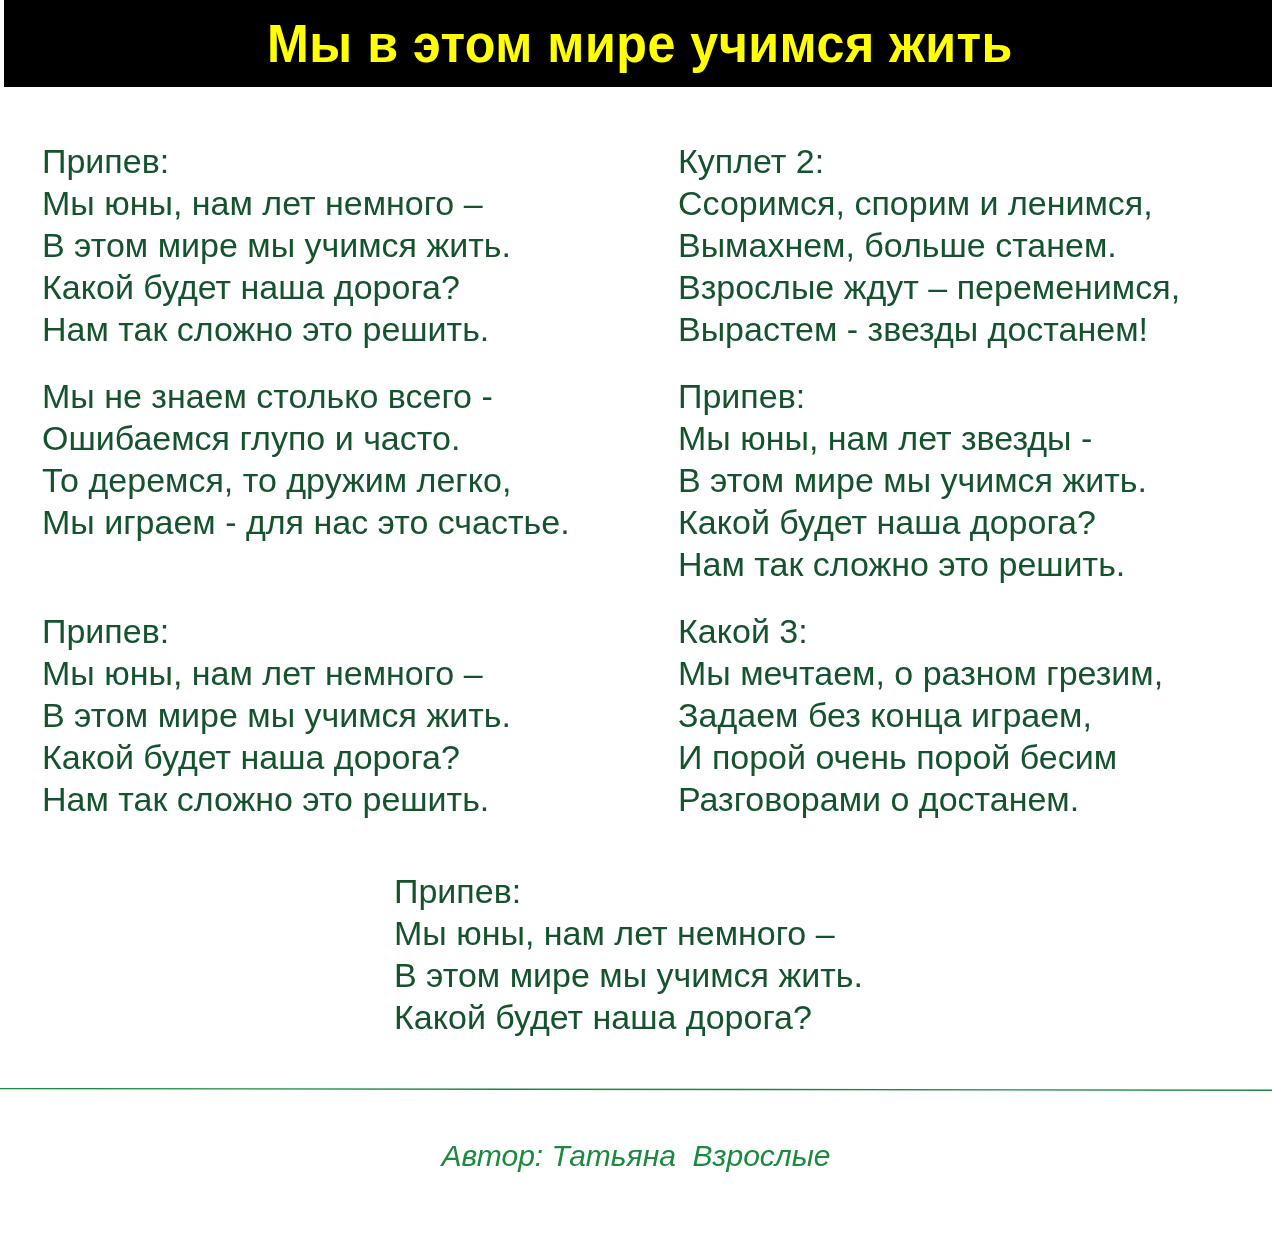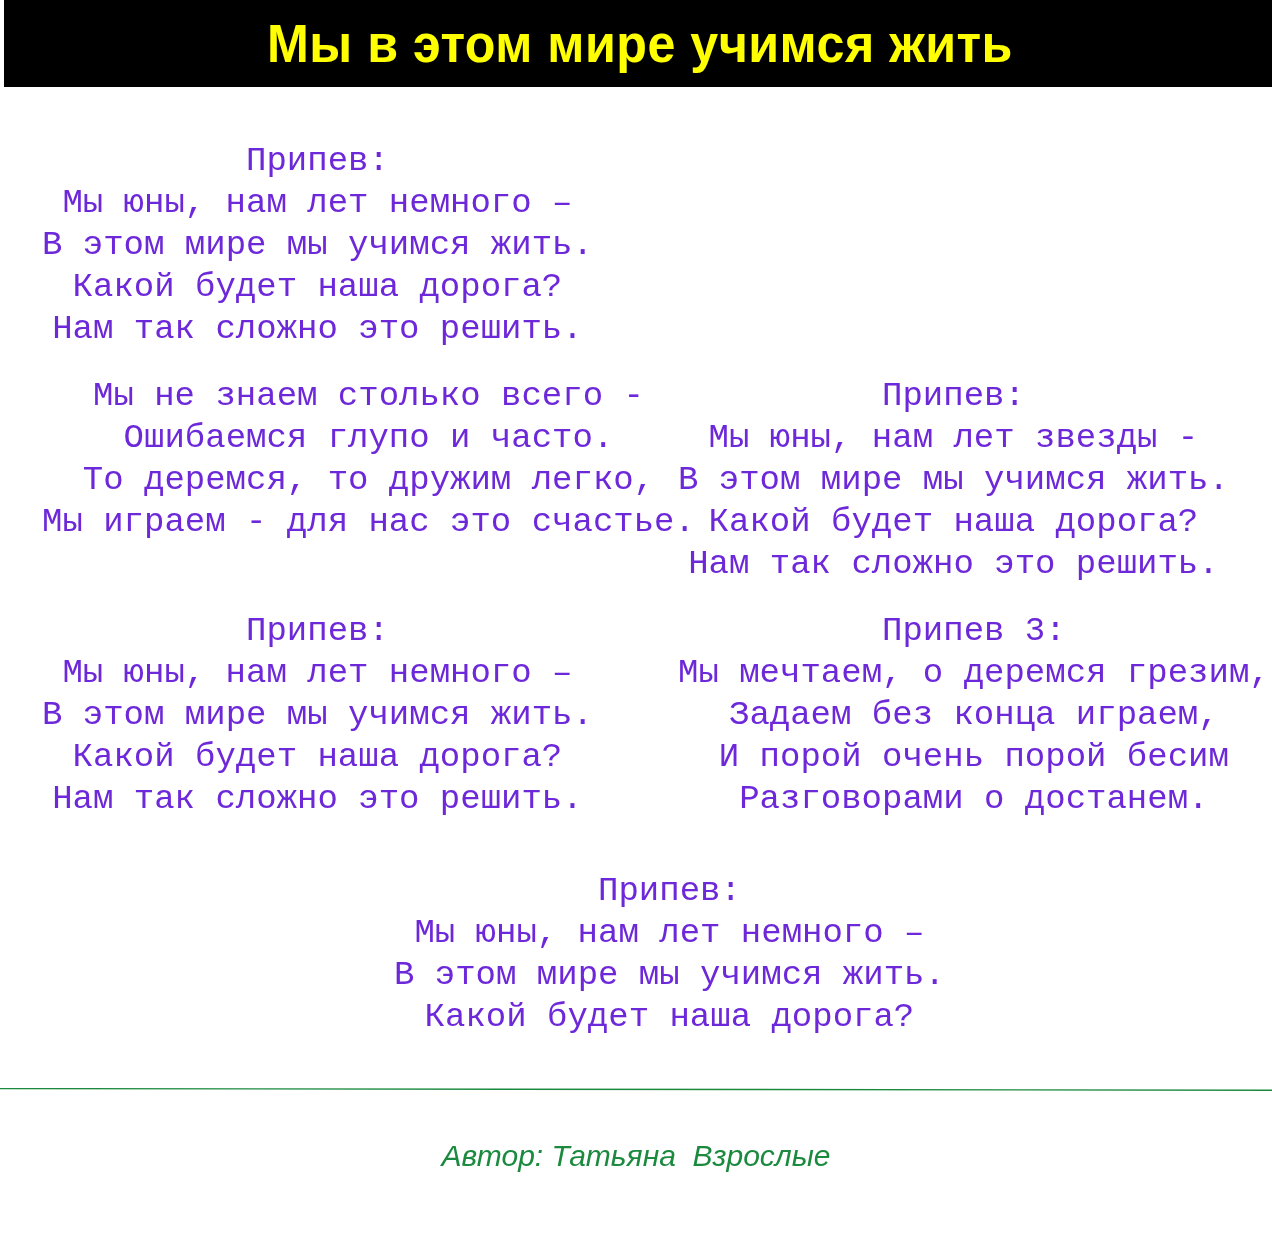--- a/index.html
+++ b/index.html
@@ -46,26 +46,25 @@
   
   .lyrics-area {
     position: absolute;
     left: 0;
     top: 87px;
     width: 1272px;
     height: 973px;
   }
   .stanza {
     position: absolute;
-    color: #6d28d9;
-    font-family: Liberation Mono, monospace;
+    color: #14532d;
+    font-family: Liberation Sans, sans-serif;
     font-size: 34px;
     line-height: 42px;
     white-space: nowrap;
-    text-align: center;
   }
   .stanza .line {
     display: block;
     white-space: pre;
   }
 
   
   .col-left  { left: 42px; }
   .col-right { left: 678px; }
   .col-mid   { left: 394px; }
@@ -126,32 +125,39 @@
   </div>
 
   <div class="stanza col-left stanza-3">
     <span class="line">Припев:</span>
     <span class="line">Мы юны, нам лет немного –</span>
     <span class="line">В этом мире мы учимся жить.</span>
     <span class="line">Какой будет наша дорога?</span>
     <span class="line">Нам так сложно это решить.</span>
   </div>
 
+  <div class="stanza col-right stanza-1">
+    <span class="line">Куплет 2:</span>
+    <span class="line">Ссоримся, спорим и ленимся,</span>
+    <span class="line">Вымахнем, больше станем.</span>
+    <span class="line">Взрослые ждут – переменимся,</span>
+    <span class="line">Вырастем - звезды достанем!</span>
+  </div>
 
   <div class="stanza col-right stanza-2">
     <span class="line">Припев:</span>
     <span class="line">Мы юны, нам лет звезды -</span>
     <span class="line">В этом мире мы учимся жить.</span>
     <span class="line">Какой будет наша дорога?</span>
     <span class="line">Нам так сложно это решить.</span>
   </div>
 
   <div class="stanza col-right stanza-3">
-    <span class="line">Припев 3:</span>
-    <span class="line">Мы мечтаем, о деремся грезим,</span>
+    <span class="line">Какой 3:</span>
+    <span class="line">Мы мечтаем, о разном грезим,</span>
     <span class="line">Задаем без конца играем,</span>
     <span class="line">И порой очень порой бесим</span>
     <span class="line">Разговорами о достанем.</span>
   </div>
 
   <div class="stanza col-mid stanza-4">
     <span class="line">Припев:</span>
     <span class="line">Мы юны, нам лет немного –</span>
     <span class="line">В этом мире мы учимся жить.</span>
     <span class="line">Какой будет наша дорога?</span>

